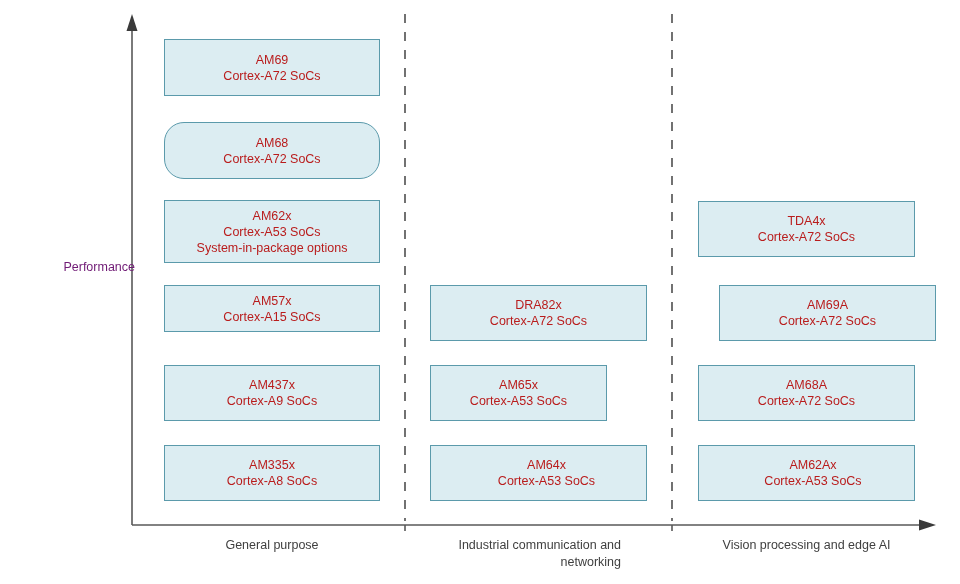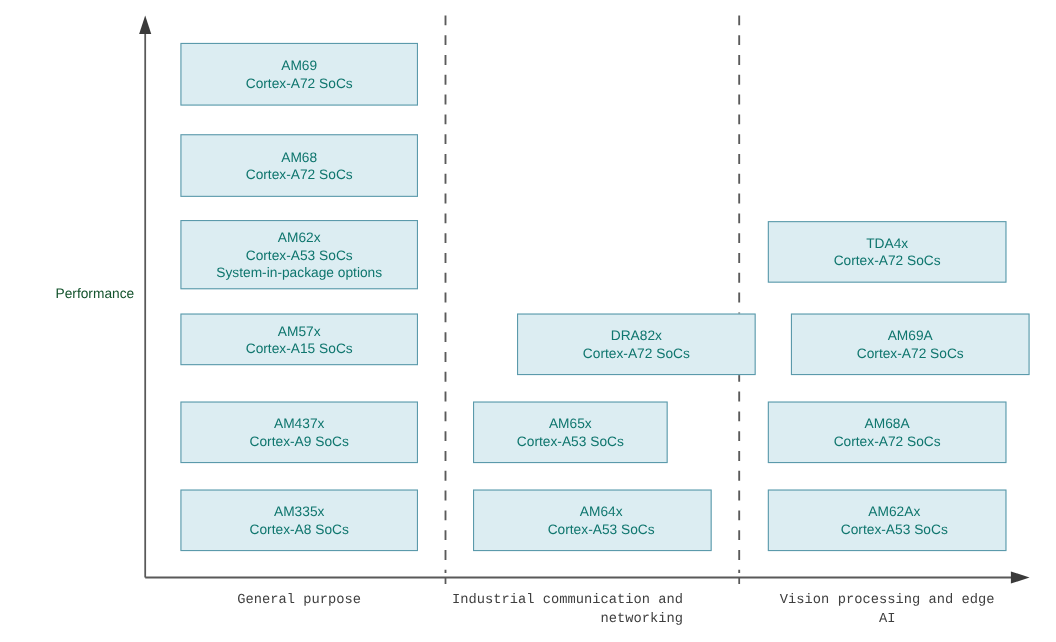--- a/index.html
+++ b/index.html
@@ -26,59 +26,58 @@
     position: absolute;
     left: 0; top: 0;
     width: 960px;
     height: 584px;
     pointer-events: none;
   }
 
   
   .y-axis-title {
     position: absolute;
-    left: 18px;
+    left: 31px;
     top: 259px;
     width: 104px;
     text-align: right;
     font-size: 12.5px;
     line-height: 16px;
-    color: #14532d;
+    color: #701a75;
     white-space: nowrap;
   }
 
   
   .x-cat-label {
     position: absolute;
     font-size: 12.5px;
     line-height: 17px;
     color: #3f3f3f;
     text-align: center;
-    font-family: Liberation Mono, monospace;
   }
   .x-cat-label.c0 { left: 164px; top: 537px; width: 216px; }
   .x-cat-label.c1 { left: 404px; top: 537px; width: 217px; text-align: right; }
   .x-cat-label.c2 { left: 698px; top: 537px; width: 217px; }
 
   
   .product-box {
     position: absolute;
     box-sizing: border-box;
     background: #dcedf2;
     border: 1px solid #5b9aab;
     display: flex;
     flex-direction: column;
     align-items: center;
     justify-content: center;
     text-align: center;
   }
   .product-box .line {
     font-size: 12.5px;
     line-height: 16px;
-    color: #0f766e;
+    color: #b91c1c;
     white-space: nowrap;
   }
 </style>
 </head>
 <body>
 
 <div id="canvas">
 
   <svg id="axes-layer" width="960" height="584" viewBox="0 0 960 584" xmlns="http://www.w3.org/2000/svg">
 
@@ -95,42 +94,42 @@
     <line x1="672" y1="14" x2="672" y2="521" stroke="#5a5a5a" stroke-width="1.7" stroke-dasharray="9 9"></line>
   </svg>
 
   <div class="y-axis-title">Performance</div>
 
   <div id="boxes">
       <div class="product-box" style="left: 164px; top: 39px; width: 216px; height: 57px; background: rgb(220, 237, 242); border-color: rgb(91, 154, 171);">
         <div class="line">AM69</div>
         <div class="line">Cortex-A72 SoCs</div>
       </div>
-      <div class="product-box" style="left: 164px; top: 122px; width: 216px; height: 57px; background: rgb(220, 237, 242); border-color: rgb(91, 154, 171);">
+      <div class="product-box" style="left: 164px; top: 122px; width: 216px; height: 57px; background: rgb(220, 237, 242); border-color: rgb(91, 154, 171); border-radius: 20px;">
         <div class="line">AM68</div>
         <div class="line">Cortex-A72 SoCs</div>
       </div>
       <div class="product-box" style="left: 164px; top: 200px; width: 216px; height: 63px; background: rgb(220, 237, 242); border-color: rgb(91, 154, 171);">
         <div class="line">AM62x</div>
         <div class="line">Cortex-A53 SoCs</div>
         <div class="line">System-in-package options</div>
       </div>
       <div class="product-box" style="left: 164px; top: 285px; width: 216px; height: 47px; background: rgb(220, 237, 242); border-color: rgb(91, 154, 171);">
         <div class="line">AM57x</div>
         <div class="line">Cortex-A15 SoCs</div>
       </div>
       <div class="product-box" style="left: 164px; top: 365px; width: 216px; height: 56px; background: rgb(220, 237, 242); border-color: rgb(91, 154, 171);">
         <div class="line">AM437x</div>
         <div class="line">Cortex-A9 SoCs</div>
       </div>
       <div class="product-box" style="left: 164px; top: 445px; width: 216px; height: 56px; background: rgb(220, 237, 242); border-color: rgb(91, 154, 171);">
         <div class="line">AM335x</div>
         <div class="line">Cortex-A8 SoCs</div>
       </div>
-      <div class="product-box" style="left: 430px; top: 285px; width: 217px; height: 56px; background: rgb(220, 237, 242); border-color: rgb(91, 154, 171); margin-left: 40px;">
+      <div class="product-box" style="left: 430px; top: 285px; width: 217px; height: 56px; background: rgb(220, 237, 242); border-color: rgb(91, 154, 171);">
         <div class="line">DRA82x</div>
         <div class="line">Cortex-A72 SoCs</div>
       </div>
       <div class="product-box" style="left: 430px; top: 365px; width: 177px; height: 56px; background: rgb(220, 237, 242); border-color: rgb(91, 154, 171);">
         <div class="line">AM65x</div>
         <div class="line">Cortex-A53 SoCs</div>
       </div>
       <div class="product-box" style="left: 430px; top: 445px; width: 217px; height: 56px; background: rgb(220, 237, 242); border-color: rgb(91, 154, 171); padding-left: 16px;">
         <div class="line">AM64x</div>
         <div class="line">Cortex-A53 SoCs</div>

